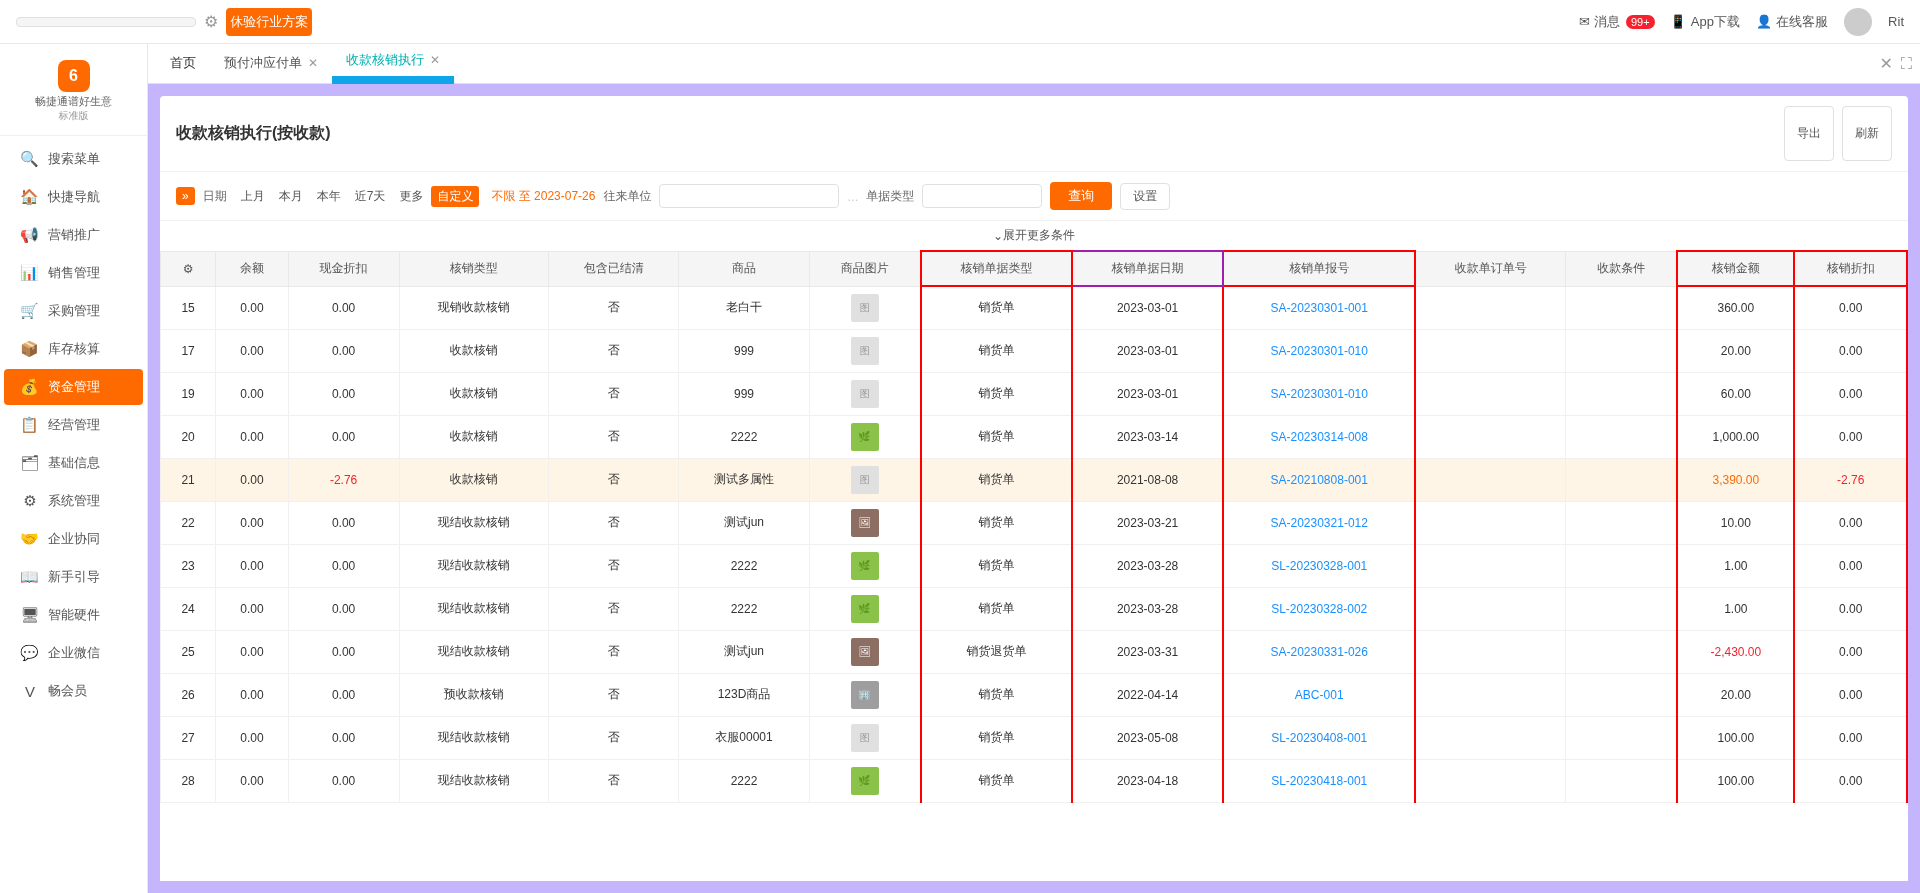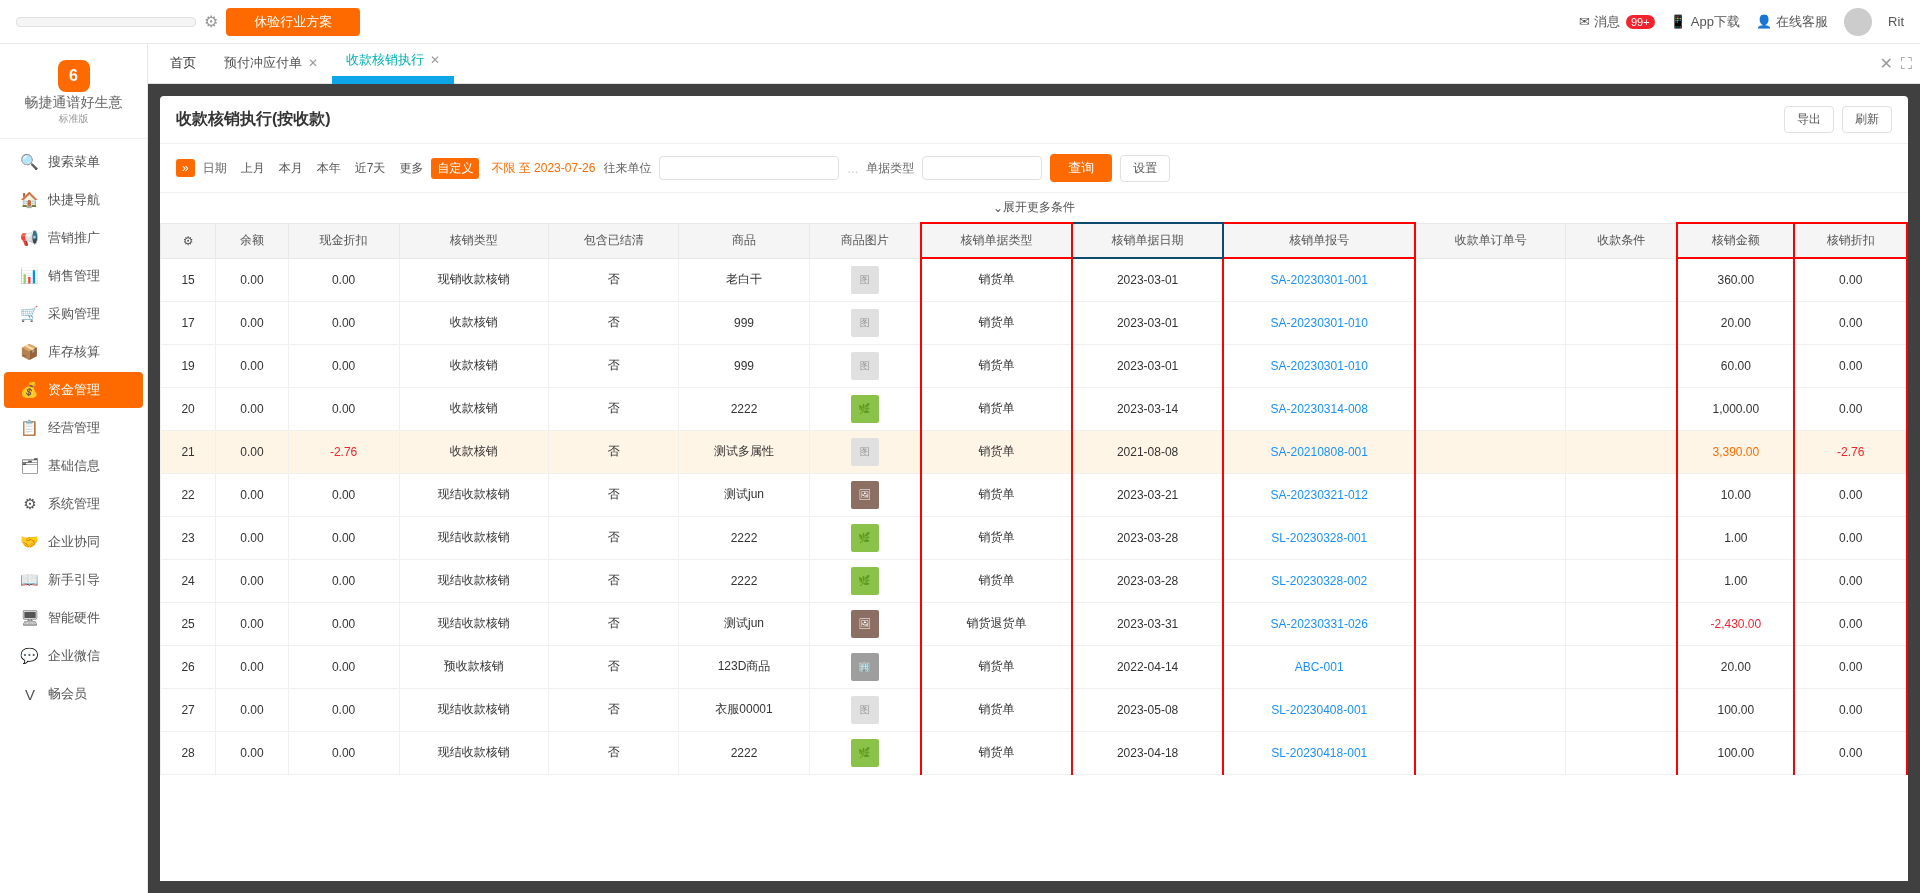--- a/index.html
+++ b/index.html
@@ -28,21 +28,21 @@
       padding: 4px 10px;
       font-size: 12px;
       color: #999;
       width: 180px;
     }
     .top-bar-btn-orange {
       background: #ff6a00;
       color: #fff;
       border: none;
       border-radius: 4px;
-      padding: 5px 28px;
+      padding: 5px 4px;
       font-size: 13px;
       cursor: pointer;
     }
     .top-bar-gear {
       color: #999;
       font-size: 16px;
       cursor: pointer;
     }
     .top-bar-right {
       display: flex;
@@ -101,21 +101,21 @@
       height: 32px;
       background: #ff6a00;
       border-radius: 8px;
       display: flex;
       align-items: center;
       justify-content: center;
       color: white;
       font-size: 16px;
       font-weight: bold;
     }
-    .logo-text { font-size: 14px; color: #666; margin-top: 2px; }
+    .logo-text { font-size: 11px; color: #666; margin-top: 2px; }
     .logo-badge { font-size: 10px; color: #999; }
     .sidebar-item {
       display: flex;
       align-items: center;
       gap: 8px;
       padding: 9px 16px;
       cursor: pointer;
       color: #555;
       font-size: 13px;
       border-radius: 4px;
@@ -171,40 +171,40 @@
       font-size: 16px;
       cursor: pointer;
     }
 
     
     .page-body {
       flex: 1;
       overflow: hidden;
       display: flex;
       flex-direction: column;
-      background: #404040;
+      background: #c4b5fd;
       padding: 12px;
     }
 
     
     .page-header {
       display: flex;
       align-items: center;
       justify-content: space-between;
       background: #fff;
       padding: 10px 16px;
       border-radius: 4px 4px 0 0;
     }
     .page-title { font-size: 16px; font-weight: bold; color: #333; }
     .page-header-actions { display: flex; gap: 8px; align-items: center; }
     .btn-outline {
       border: 1px solid #e0e0e0;
       background: #fff;
       border-radius: 4px;
-      padding: 4px 12px;
+      padding: 18px 12px;
       font-size: 12px;
       cursor: pointer;
       display: flex;
       align-items: center;
       gap: 4px;
       color: #555;
     }
 
     
     .filter-bar {
@@ -547,21 +547,21 @@
           <thead>
             <tr>
               <th>⚙</th>
               <th>余额</th>
               <th>现金折扣</th>
               <th>核销类型</th>
               <th>包含已结清</th>
               <th>商品</th>
               <th>商品图片</th>
               <th style="border:2px solid red;">核销单据类型</th>
-              <th style="border:2px solid #0c4a6e;font-family:Liberation Mono, monospace;">核销单据日期</th>
+              <th style="border:2px solid #a21caf;font-family:Liberation Mono, monospace;">核销单据日期</th>
               <th style="border:2px solid red;">核销单报号</th>
               <th>收款单订单号</th>
               <th>收款条件</th>
               <th style="border:2px solid red;">核销金额</th>
               <th style="border:2px solid red;">核销折扣</th>
             </tr>
           </thead>
           <tbody id="table-body">
 
           <tr>

